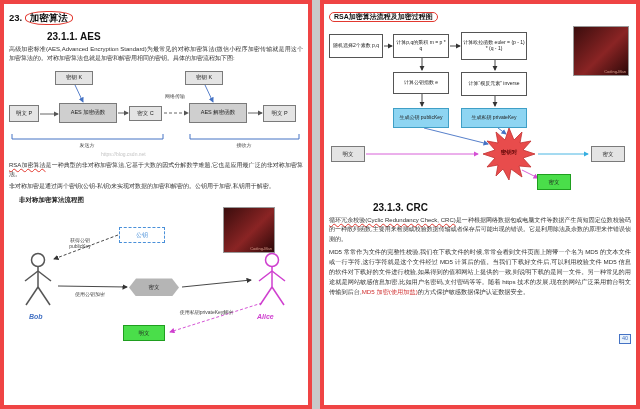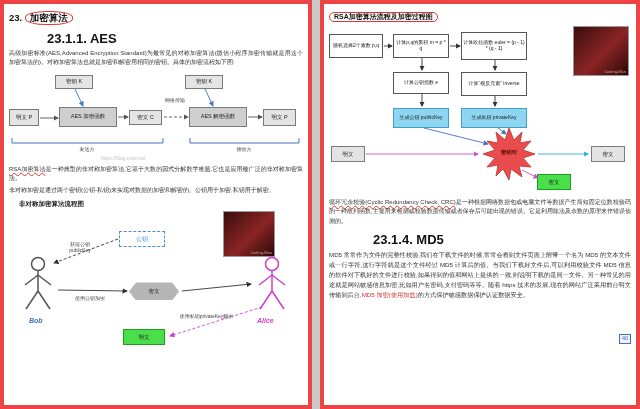--- a/index.html
+++ b/index.html
@@ -3,21 +3,21 @@
 <meta charset="utf-8">
 <style>
   html,body{margin:0;padding:0;}
   body{font-family:"Liberation Sans","DejaVu Sans",sans-serif;background:#e9e9e9;}
   .canvas{position:relative;width:640px;height:409px;background:#c9c9c9;overflow:hidden;}
   .page{position:absolute;top:0;height:409px;background:#fff;border:4px solid #ef4444;box-sizing:border-box;padding:8px 5px;overflow:hidden;}
   .page-left{left:0;width:312px;}
   .page-right{left:320px;width:320px;}
   .h1{font-size:9.5px;font-weight:bold;color:#111;margin:0 0 4px 0;}
   .red-ellipse{border:1px solid #e2382f;border-radius:45%;padding:0 4px 1px 4px;}
-  .h2{font-size:13px;font-weight:bold;color:#111;margin:6px 0 3px 38px;}
+  .h2{font-size:10px;font-weight:bold;color:#111;margin:6px 0 3px 38px;}
   .body-text{font-size:6px;line-height:1.55;color:#333;margin:2px 0 3px 0;text-align:justify;}
   .red-underline{text-decoration:underline wavy #e2382f 1px;text-underline-offset:1px;}
   .red-text{color:#d03030;}
   .dtitle{font-size:6.5px;font-weight:bold;color:#222;margin:5px 0 2px 10px;}
   .diagram{position:relative;width:100%;}
   .overlay{position:absolute;left:0;top:0;width:100%;height:100%;pointer-events:none;}
   .box{position:absolute;border:1px solid #7a7a7a;background:#e4e4e4;color:#222;font-size:5.5px;line-height:1.15;display:flex;align-items:center;justify-content:center;text-align:center;box-sizing:border-box;padding:1px;}
   .box-dark{background:#cfcfcf;}
   .box-white{background:#fff;border-color:#555;}
   .box-blue{background:#8ed5f2;border-color:#3f9fc6;}
@@ -186,22 +186,22 @@
       <div class="box box-blue" style="left:132px;top:82px;width:66px;height:20px;font-size:5px;">生成私钥 privateKey</div>
       <svg style="position:absolute;left:152px;top:102px;" width="56" height="52" viewBox="0 0 56 52">
         <polygon points="54,26 42,30 50,39 38,38 41,49 30,41 28,52 22,41 15,48 17,37 6,39 14,30 2,26 14,22 6,13 17,15 15,4 24,12 28,0 33,12 41,4 39,15 50,13 42,22" fill="#e84c4c" stroke="#c23030" stroke-width="0.8"></polygon>
       </svg>
       <div class="burst-label" style="left:160px;top:123px;width:40px;">密钥对</div>
       <div class="box" style="left:2px;top:120px;width:34px;height:16px;">明文</div>
       <div class="box" style="left:262px;top:120px;width:34px;height:16px;">密文</div>
       <div class="box box-green" style="left:208px;top:148px;width:34px;height:16px;">密文</div>
     </div>
 
+    <div class="h2" style="margin-left:44px;">23.1.3. CRC</div>
 
     <p class="body-text"><span class="red-underline">循环冗余校验(Cyclic Redundancy Check, CRC)</span><span>是一种根据网络数据包或电脑文件等数据产生简短固定位数校验码的一种散列函数,主要用来检测或校验数据传输或者保存后可能出现的错误。它是利用除法及余数的原理来作错误侦测的。</span></p>
 
-    <div class="h2" style="margin-left:44px;">23.1.4. MD5</div>
 
     <p class="body-text" style="font-size:6.2px;line-height:1.6;"><span>MD5 常常作为文件的完整性校验,我们在下载文件的时候,常常会看到文件页面上附带一个名为 MD5 的文本文件或一行字符,这行字符就是这个文件经过 MD5 计算后的值。当我们下载好文件后,可以利用校验文件 MD5 信息的软件对下载好的文件进行校验,如果得到的值和网站上提供的一致,则说明下载的是同一文件。另一种常见的用途就是网站敏感信息加密,比如用户名密码,支付密码等等。随着 https 技术的发展,现在的网站广泛采用前台明文传输到后台,</span><span class="red-text">MD5 加密(使用加盐)</span><span>的方式保护敏感数据保护认证数据安全。</span></p>
 
     <div class="badge">40</div>
   </div>
 </div>
 
 </body></html>

